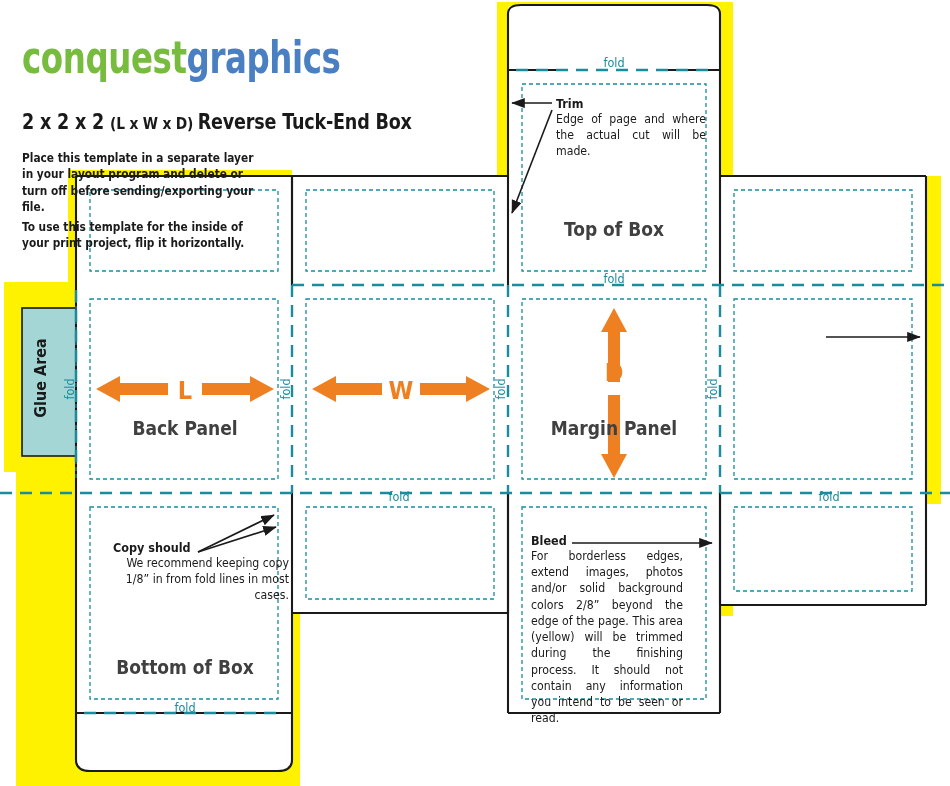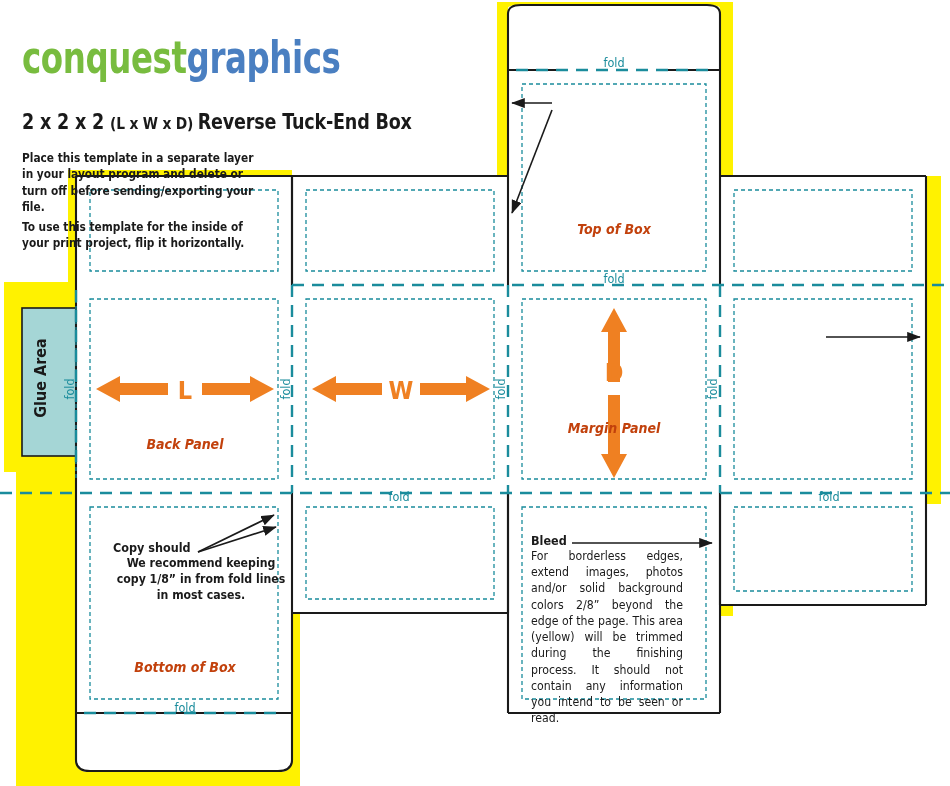--- a/index.html
+++ b/index.html
@@ -53,34 +53,33 @@
     color:#1a1a1a;
     transform-origin:left top;
   }
   .ann .hd{font-weight:700;font-size:12.5px;display:block;}
   .ann .bd{font-size:12.2px;line-height:1.33;display:block;text-align:justify;}
 
   #ann-trim{left:556px;top:96px;width:150px;}
   #ann-margin{left:781px;top:326px;width:147px;}
   #ann-bleed{left:531px;top:533px;width:152px;}
   #ann-copy{left:113px;top:540px;width:176px;}
-  #ann-copy .bd{text-align:center;font-weight:bold;}
+  #ann-copy .bd{text-align:right;}
 
   
   .panel-label{
     position:absolute;
     font-family:"DejaVu Sans Condensed","Liberation Sans Narrow","Liberation Sans",sans-serif;
-    font-weight:700;font-size:14px;color:#c2410c;
+    font-weight:700;font-size:19px;color:#404040;
     white-space:nowrap;
     transform:translate(-50%,-50%);
-    font-style:italic;
   }
   #lbl-top{left:614px;top:229px;}
   #lbl-front{left:614px;top:428px;}
-  #lbl-back{left:185px;top:444px;}
+  #lbl-back{left:185px;top:428px;}
   #lbl-bottom{left:185px;top:658px;margin-top:9px;}
 
   #lbl-glue{
     position:absolute;left:40px;top:378px;
     font-family:"DejaVu Sans Condensed","Liberation Sans Narrow","Liberation Sans",sans-serif;
     font-weight:700;font-size:16px;color:#1a1a1a;white-space:nowrap;
     transform:translate(-50%,-50%) rotate(-90deg);
   }
 
   
@@ -277,20 +276,24 @@
     </g>
   </svg>
 
   <div class="brand"><span class="c1">conquest</span><span class="c2">graphics</span></div>
 
   <div class="title"><span>2 x 2 x 2 </span><span class="sm">(L x W x D) </span><span>Reverse Tuck-End Box</span></div>
 
   <div class="intro" id="intro1">Place this template in a separate layer in your layout program and delete or turn off before sending/exporting your file.</div>
   <div class="intro" id="intro2">To use this template for the inside of your print project, flip it horizontally.</div>
 
+  <div class="ann" id="ann-trim">
+    <span class="hd">Trim</span>
+    <span class="bd">Edge of page and where the actual cut will be made.</span>
+  </div>
 
 
   <div class="ann" id="ann-bleed">
     <span class="hd">Bleed</span>
     <span class="bd">For borderless edges, extend images, photos and/or solid background colors 2/8” beyond the edge of the page. This area (yellow) will be trimmed during the finishing process. It should not contain any information you intend to be seen or read.</span>
   </div>
 
   <div class="ann" id="ann-copy">
     <span class="hd">Copy should</span>
     <span class="bd">We recommend keeping copy 1/8” in from fold lines in most cases.</span>

